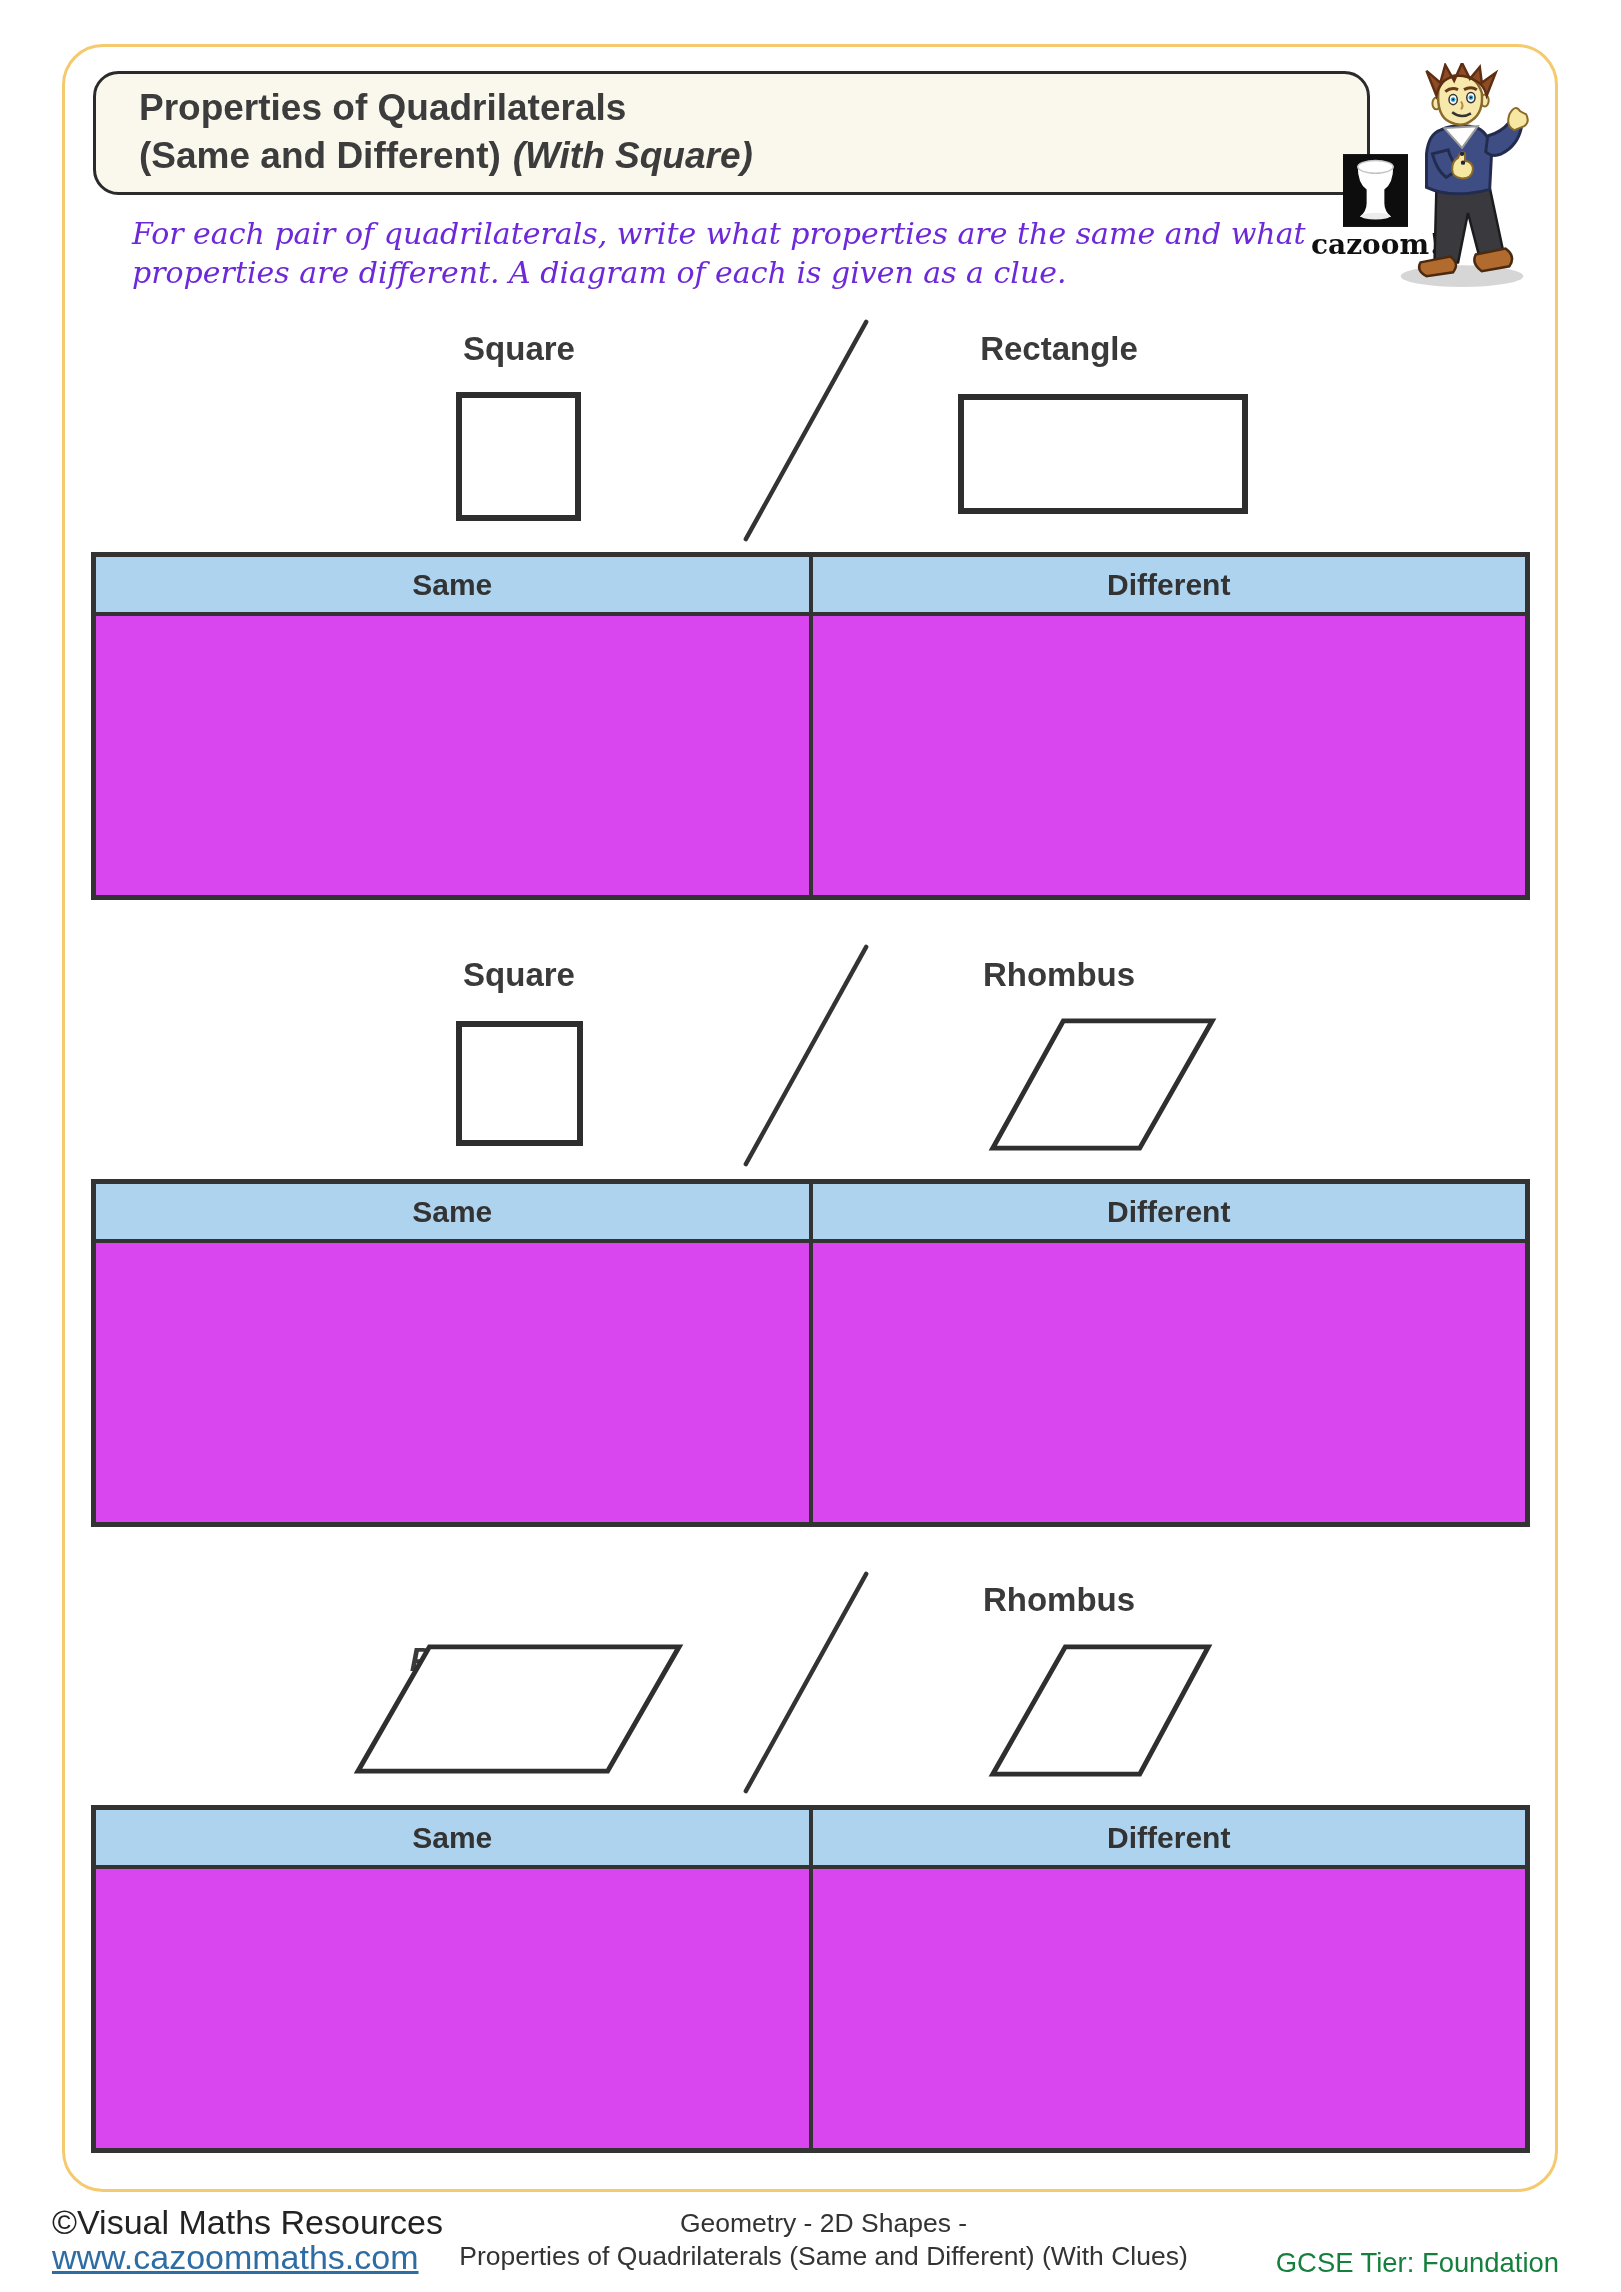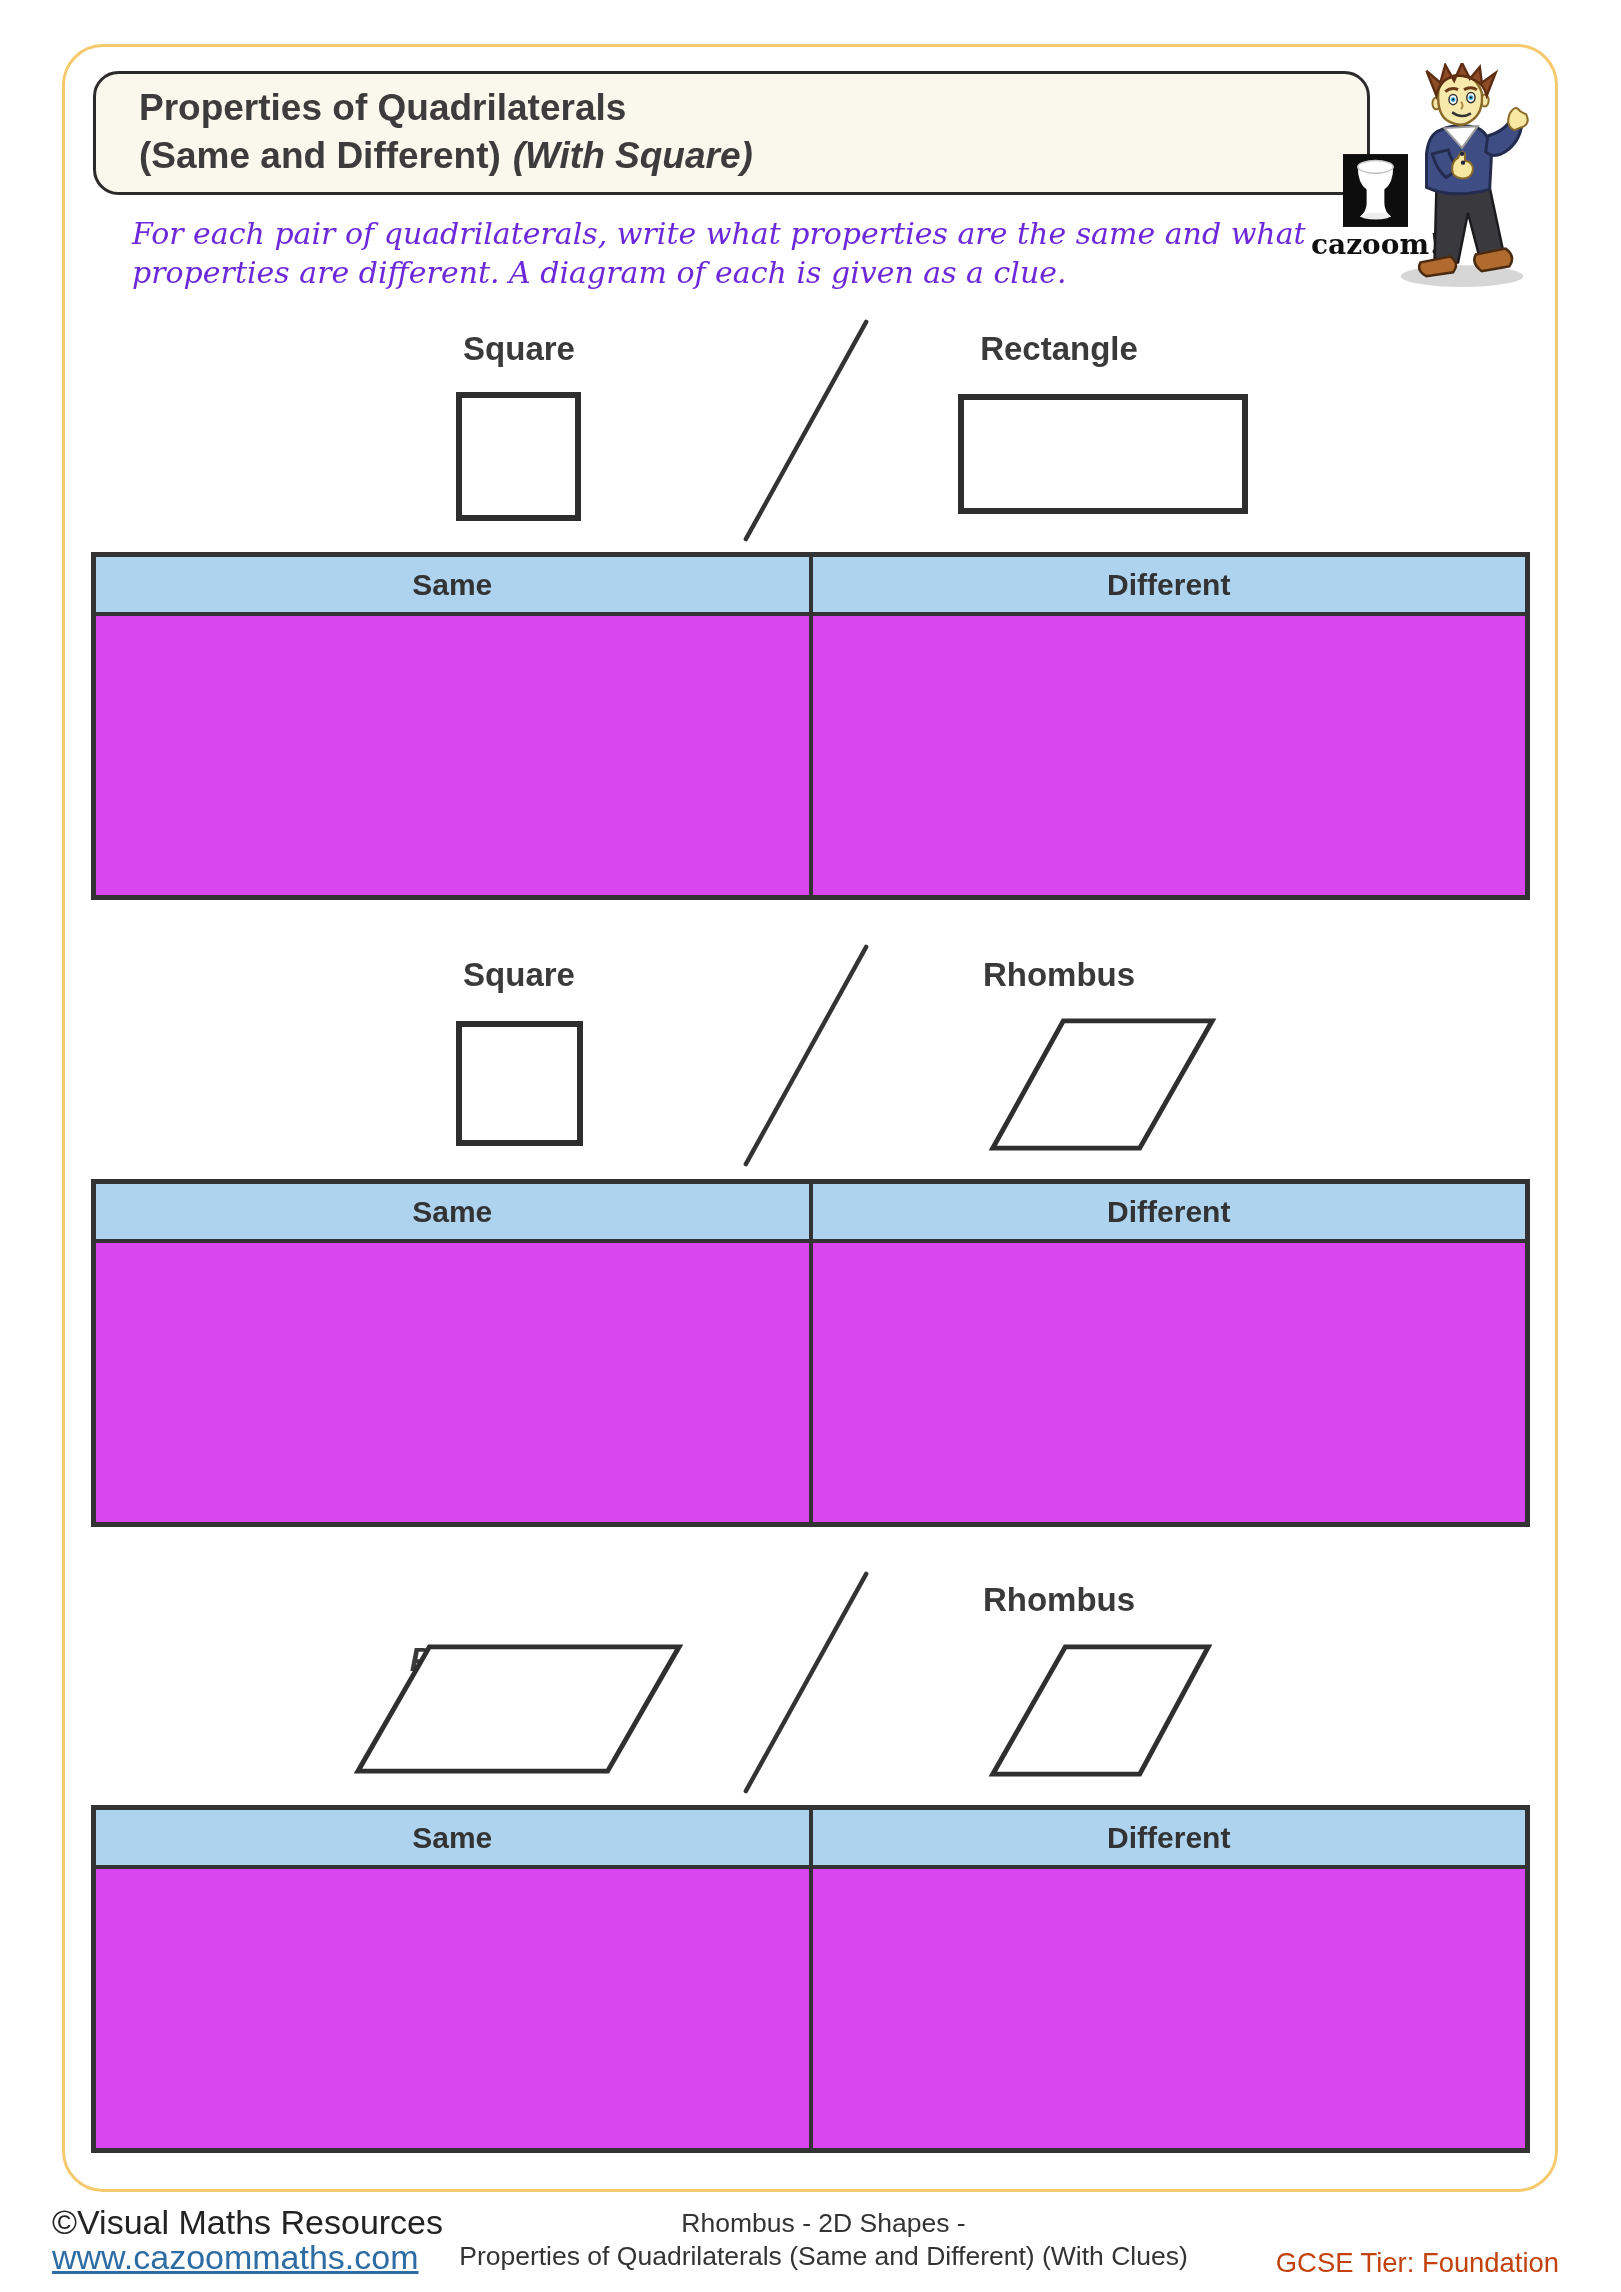--- a/index.html
+++ b/index.html
@@ -39,21 +39,21 @@
   .qtable-header .hcell + .hcell{border-left:4.9px solid #333333;}
   .qtable-body{display:flex;flex:1;}
   .qtable-body .bcell{flex:1;}
   .qtable-body .bcell + .bcell{border-left:4.9px solid #333333;}
   
   .f-left{position:absolute;left:52px;top:2205px;font-size:34px;line-height:35px;color:#222222;}
   .f-left a{color:#2e6da4;text-decoration:underline;}
   .f-center{position:absolute;left:294px;top:2207px;width:1059px;text-align:center;
             font-size:26.5px;line-height:33px;color:#333333;}
   .f-right{position:absolute;left:1157px;top:2247px;width:402px;text-align:right;
-           font-size:27.4px;color:#c2410c;}
+           font-size:27.4px;color:#15803d;}
 </style>
 </head>
 <body>
 
 <div id="page">
 
   <div class="frame"></div>
 
   <div class="title-box">
     <div class="title-text">
@@ -163,19 +163,19 @@
       <div class="bcell"></div>
       <div class="bcell"></div>
     </div>
   </div>
 
   <div class="f-left">
     <span>©Visual Maths Resources</span><br>
     <a href="#">www.cazoommaths.com</a>
   </div>
   <div class="f-center">
-    <span>Rhombus - 2D Shapes -</span><br>
+    <span>Geometry - 2D Shapes -</span><br>
     <span>Properties of Quadrilaterals (Same and Different) (With Clues)</span>
   </div>
   <div class="f-right">GCSE Tier: Foundation</div>
 
 </div>
 
 
 </body></html>

